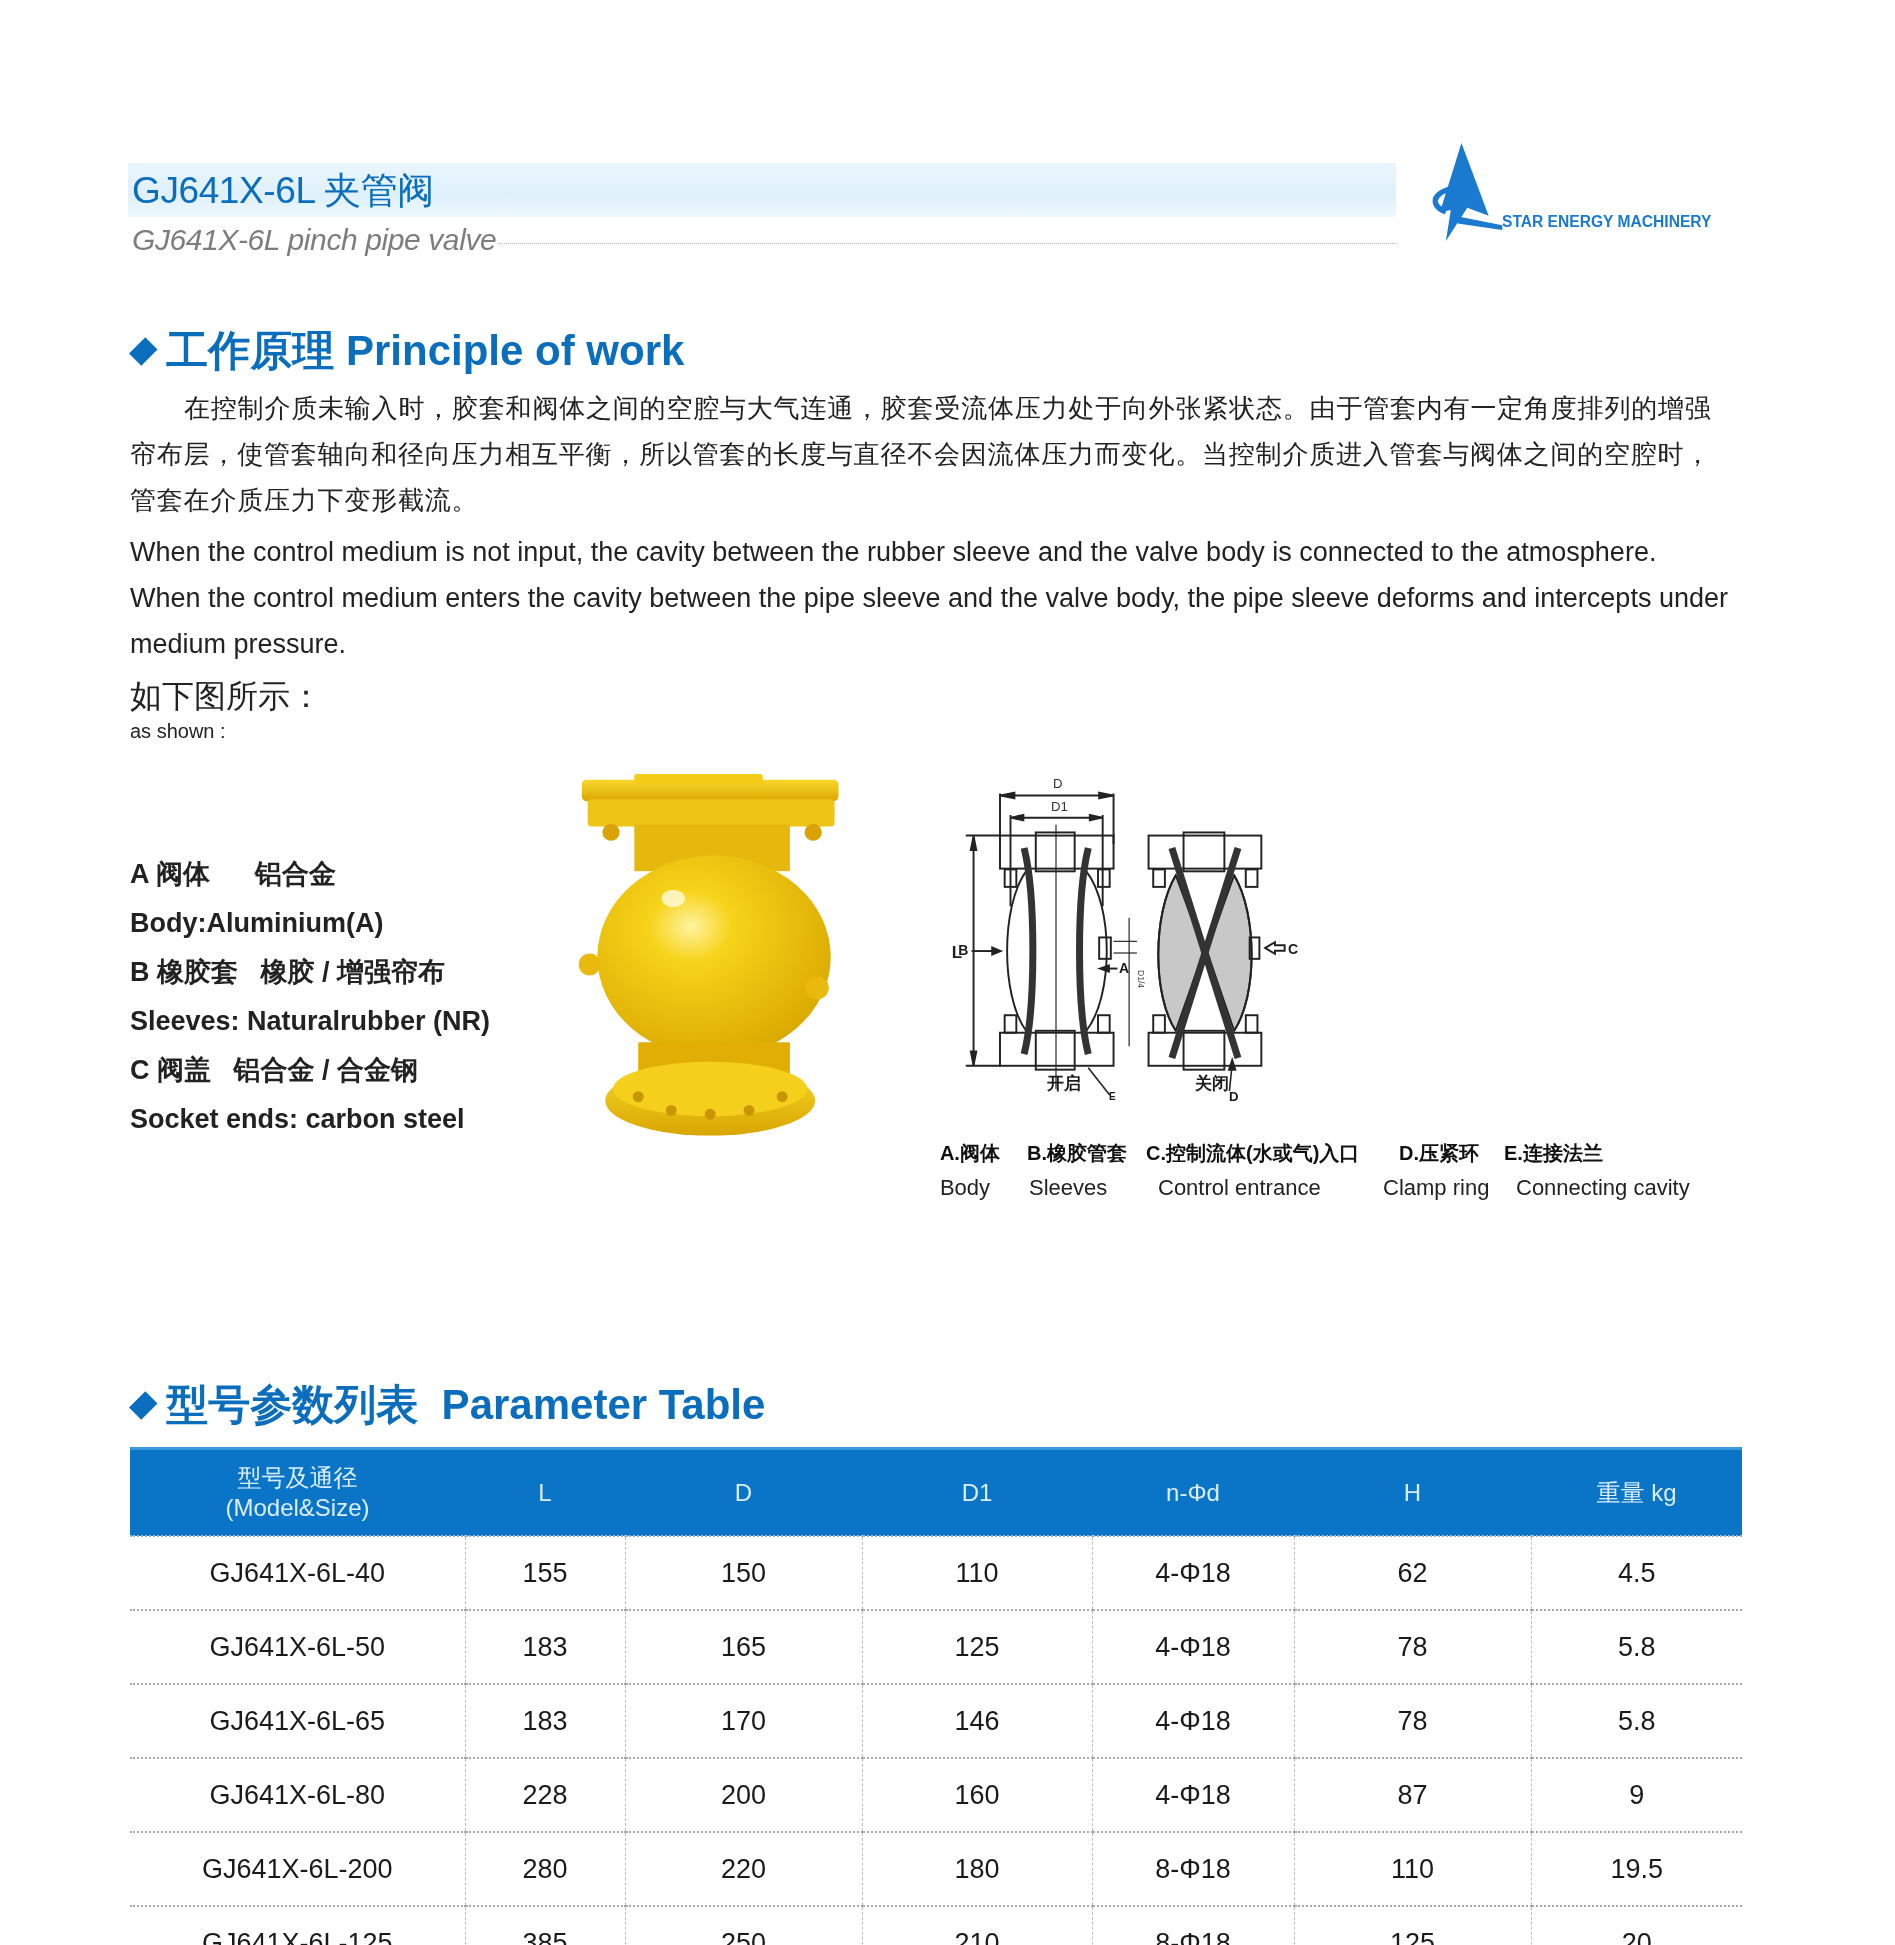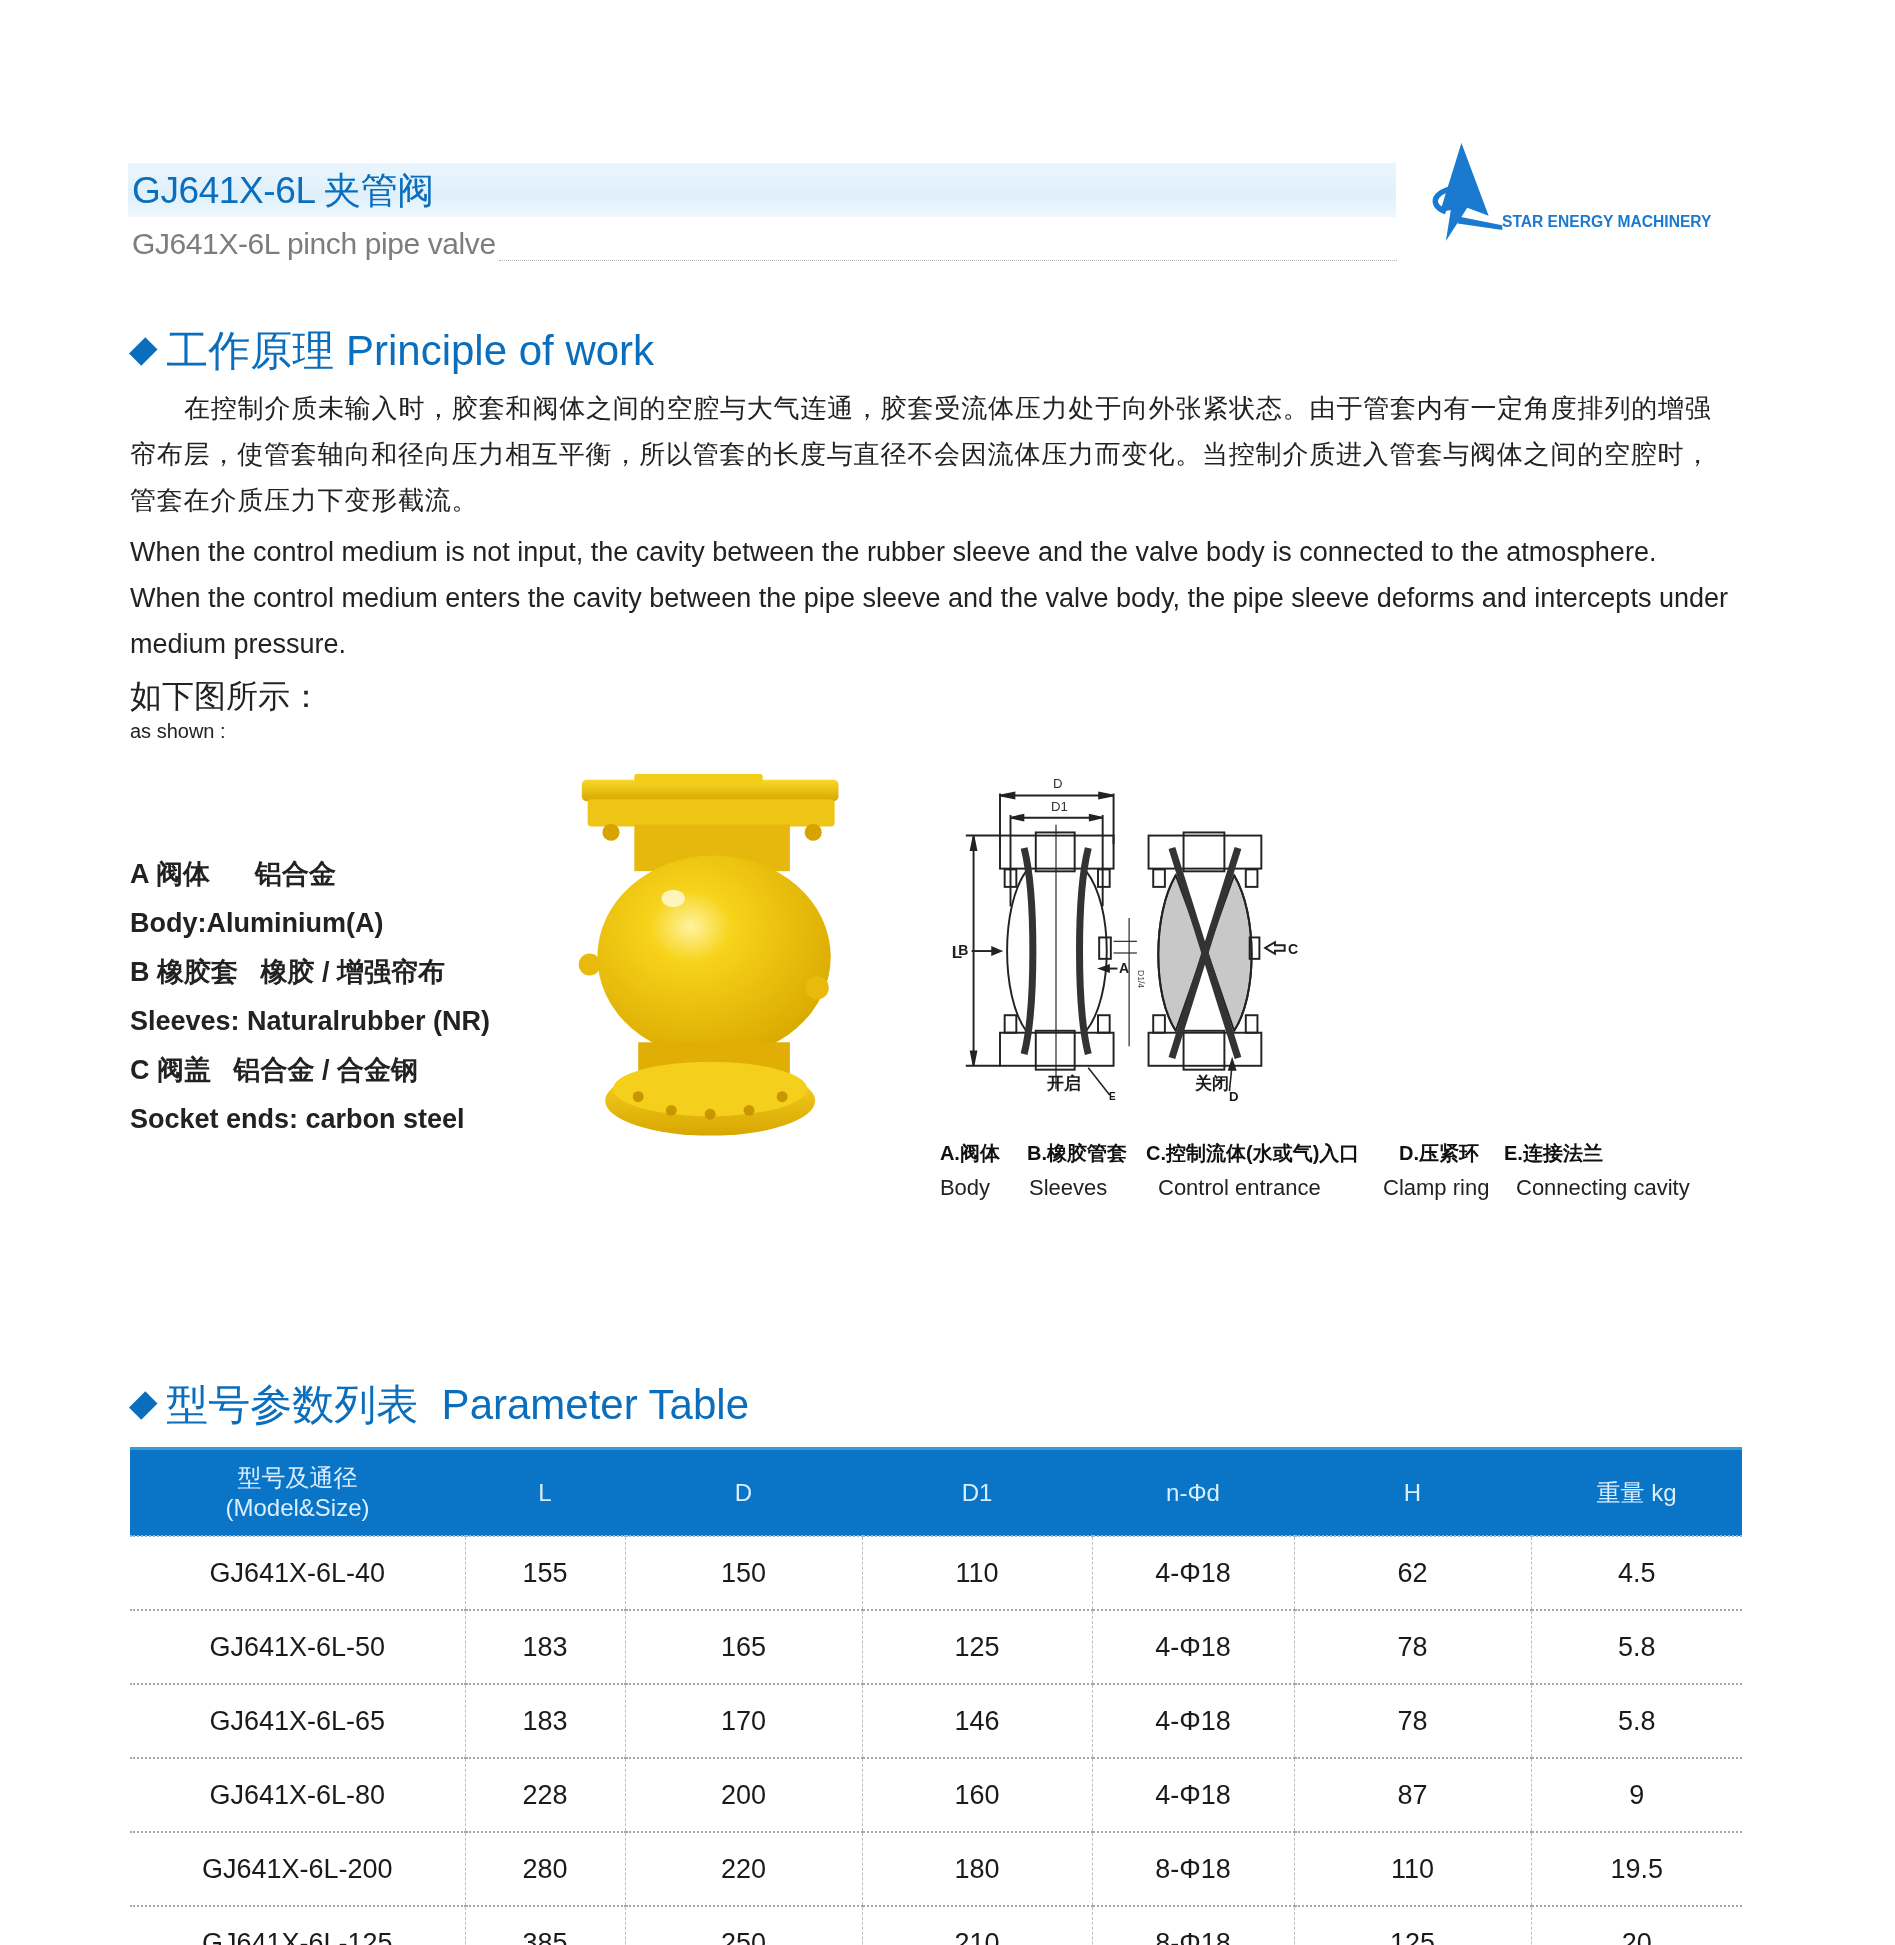--- a/index.html
+++ b/index.html
@@ -4,31 +4,31 @@
 <style>
   html, body { margin:0; padding:0; background:#ffffff; }
   body { width:1896px; height:2343px; position:relative; overflow:hidden;
          font-family:"Liberation Sans","DejaVu Sans",sans-serif; color:#1a1a1a; }
 
   
   .title-band { position:absolute; left:128px; top:163px; width:1268px; height:54px;
                 background:linear-gradient(to bottom,#eaf6fd,#dff0fb 60%,#eef8fe); }
   .title-cn { position:absolute; left:132px; top:165px; font-size:37px; color:#0b6ebd;
               line-height:51px; letter-spacing:-0.4px; }
-  .subtitle-row { position:absolute; left:132px; top:218px; width:1265px; height:43px; display:flex; align-items:flex-end; }
+  .subtitle-row { position:absolute; left:132px; top:218px; width:1265px; height:43px; display:flex; align-items:center;font-style:italic; }
   .subtitle-en { font-size:30px; color:#7d7d7d; white-space:nowrap; letter-spacing:-0.4px; }
   .subtitle-rule { flex:1; border-bottom:1.9px dotted #b5b5b5; margin-left:3.1px; height:0; margin-top:7.8px; }
 
   .logo { position:absolute; left:1409px; top:128px; width:327px; height:117px; }
   .logo-cn { position:absolute; left:93px; top:30px; font-size:58px; font-weight:bold; font-style:italic;
              color:#1a7ad0; letter-spacing:1.6px; line-height:62px; }
   .logo-en { position:absolute; left:93px; top:85px; font-size:15.6px; font-weight:bold; color:#1a7ad0; letter-spacing:0px; white-space:nowrap; }
 
   
-  .section-h { position:absolute; left:132px; font-size:42px; font-weight:normal; color:#0b6ebd; white-space:nowrap; display:flex; align-items:center; }
+  .section-h { position:absolute; left:132px; font-size:42px; font-weight:bold; color:#0b6ebd; white-space:nowrap; display:flex; align-items:center; }
   .diamond { display:inline-block; width:22.6px; height:22.6px; background:#0b6ebd; transform:rotate(45deg) scaleX(0.75); margin-right:11.7px; }
 
   
   .para { position:absolute; left:130px; width:1603px; font-size:26px; line-height:46px; color:#222; }
   .para.cn { top:385px; text-indent:54px; letter-spacing:0.8px; }
   .para.en { top:529px; font-size:27px; }
   .shown { position:absolute; left:130px; font-size:32px; color:#222; }
 
   
   .materials { position:absolute; left:130px; top:850px; }

